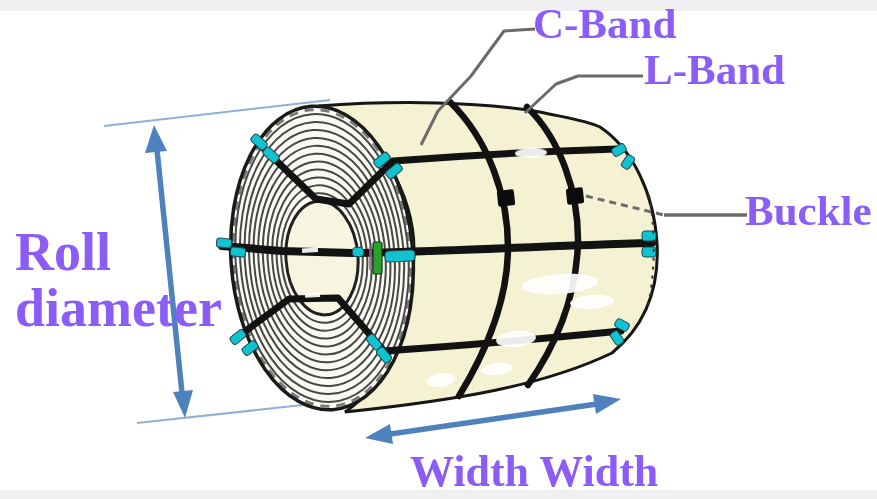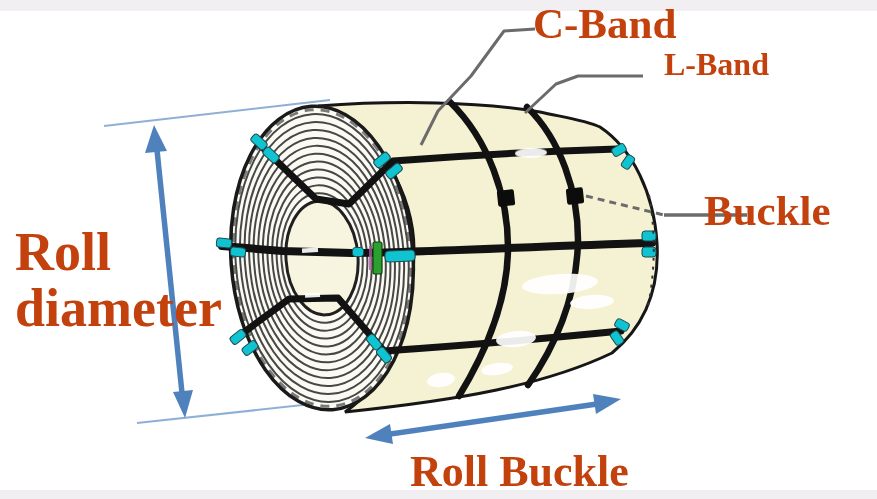--- a/index.html
+++ b/index.html
@@ -1,23 +1,23 @@
 <!DOCTYPE html>
 <html><head>
 <meta charset="utf-8">
 <style>
   html,body{margin:0;padding:0;background:#fff;}
   .stage{position:relative;width:877px;height:499px;overflow:hidden;background:#ffffff;
          font-family:"Liberation Serif",serif;}
   .stage svg{position:absolute;left:0;top:0;}
-  .lbl{position:absolute;font-weight:700;color:#c2410c;white-space:nowrap;
+  .lbl{position:absolute;font-weight:700;color:#8b5cf6;white-space:nowrap;
        font-family:"Liberation Serif",serif;line-height:1.04;}
   .lbl-cband{left:533px;top:2px;font-size:43px;}
-  .lbl-lband{left:664px;top:48px;font-size:32px;}
-  .lbl-buckle{left:704px;top:189px;font-size:43px;}
+  .lbl-lband{left:644px;top:48px;font-size:43px;}
+  .lbl-buckle{left:745px;top:189px;font-size:43px;}
   .lbl-diam{left:15px;top:224px;font-size:54px;width:190px;white-space:normal;}
   .lbl-width{left:410px;top:449px;font-size:44px;}
 </style>
 </head>
 <body>
 
 <div class="stage">
 <svg width="877" height="499" viewBox="0 0 877 499">
 
   <rect x="0" y="0" width="877" height="11" fill="#f1eff2"></rect>
@@ -122,14 +122,14 @@
     <line x1="390" y1="434" x2="597" y2="404" stroke="#4f81bd" stroke-width="5.5"></line>
     <polygon points="365,438 393,444 390,424"></polygon>
     <polygon points="621,399 596,414 593,394"></polygon>
   </g>
 </svg>
 
   <div class="lbl lbl-cband">C-Band</div>
   <div class="lbl lbl-lband">L-Band</div>
   <div class="lbl lbl-buckle">Buckle</div>
   <div class="lbl lbl-diam">Roll diameter</div>
-  <div class="lbl lbl-width">Roll Buckle</div>
+  <div class="lbl lbl-width">Width Width</div>
 </div>
 
 </body></html>

